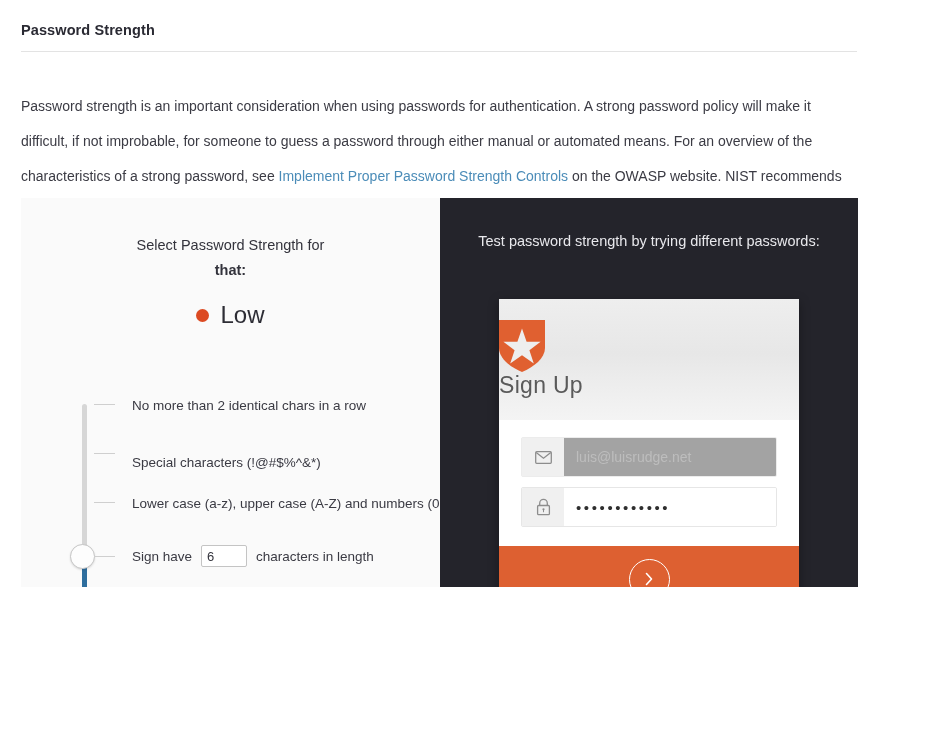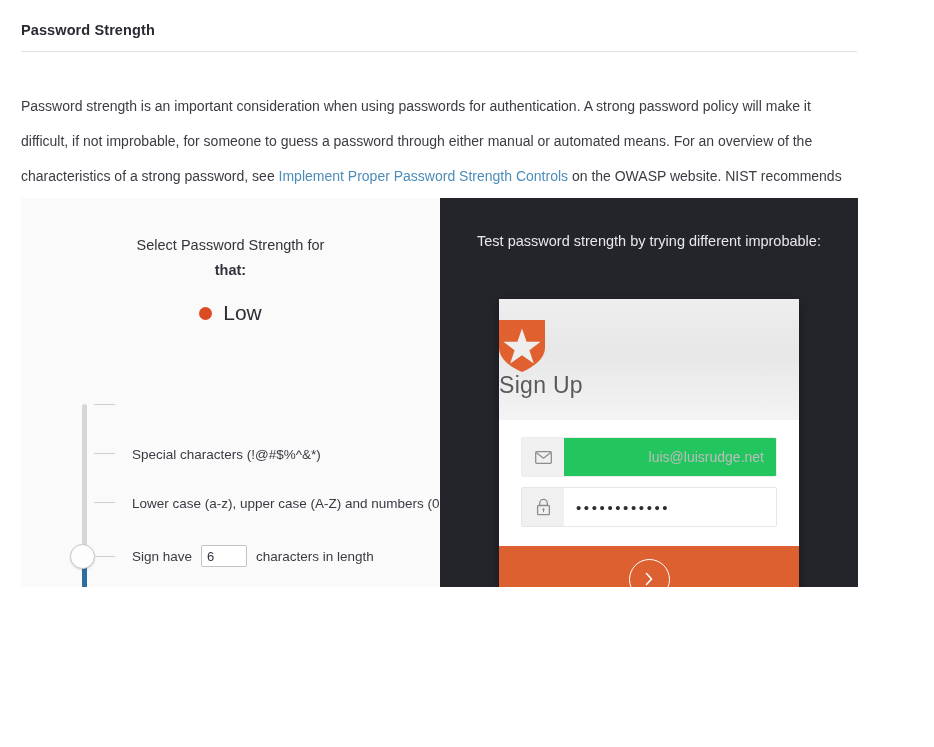--- a/index.html
+++ b/index.html
@@ -100,21 +100,21 @@
     gap: 11px;
   }
   .strength-dot {
     width: 13px;
     height: 13px;
     border-radius: 50%;
     background: #dc4a22;
     display: inline-block;
   }
   .strength-label {
-    font-size: 21px;
+    font-size: 24px;
     color: #2d2d35;
     font-weight: normal;
   }
 
   
   .slider-wrap {
     position: absolute;
     left: 41px;
     top: 198px;
     width: 370px;
@@ -245,21 +245,21 @@
   .field-input {
     flex: 1 1 auto;
     border: 0;
     outline: none;
     background: #ffffff;
     font-family: "Liberation Sans", sans-serif;
     font-size: 14px;
     color: #3d3d3d;
     padding: 0 12px;
   }
-  .field.filled .field-input { background: #22c55e; text-align: right; }
+  .field.filled .field-input { background: #a3a3a3; }
   .field-input::placeholder { color: #bdbdbd; }
   .pwd-dots {
     flex: 1 1 auto;
     display: flex;
     align-items: center;
     padding: 0 12px;
     background: #ffffff;
     font-size: 15px;
     letter-spacing: 2.6px;
     color: #2f2f2f;
@@ -315,36 +315,37 @@
         <div class="track"></div>
         <div class="track-fill"></div>
         <div class="thumb"></div>
 
         <div class="tick" style="top:8px"></div>
         <div class="tick" style="top:57px"></div>
         <div class="tick" style="top:106px"></div>
         <div class="tick" style="top:160px"></div>
         <div class="tick" style="top:208px"></div>
 
-        <div class="crit" style="top:58px">Special characters (!@#$%^&amp;*)</div>
+        <div class="crit" style="top:9px">No more than 2 identical chars in a row</div>
+        <div class="crit" style="top:66px">Special characters (!@#$%^&amp;*)</div>
         <div class="crit" style="top:107px">Lower case (a-z), upper case (A-Z) and numbers (0-9)</div>
 
         <div class="crit crit-inline" style="top:160px">
           <span>Sign have</span>
           <input class="len-input" type="text" value="6" style="">
           <span>characters in length</span>
         </div>
 
         <div class="crit" style="top:209px">Non-empty luisrudge required</div>
       </div>
     </div>
 
     <div class="panel-right">
 
-      <div class="test-title">Test password strength by trying different improbable:</div>
+      <div class="test-title">Test password strength by trying different passwords:</div>
 
       <div class="lock-card">
 
         <div class="lock-header">
           <svg class="lock-logo" viewBox="0 0 46 52">
             <path d="M23 0 L46 0 L46 28 C46 38 35 47 23 52 C11 47 0 38 0 28 L0 0 Z" fill="#e06030"></path>
             <path d="M23 8.5 L27.6 21.8 L41.6 21.8 L30.4 30.2 L34.8 43.6 L23 35.3 L11.2 43.6 L15.6 30.2 L4.4 21.8 L18.4 21.8 Z" fill="#eeeeee"></path>
           </svg>
           <div class="lock-heading">Sign Up</div>
         </div>

